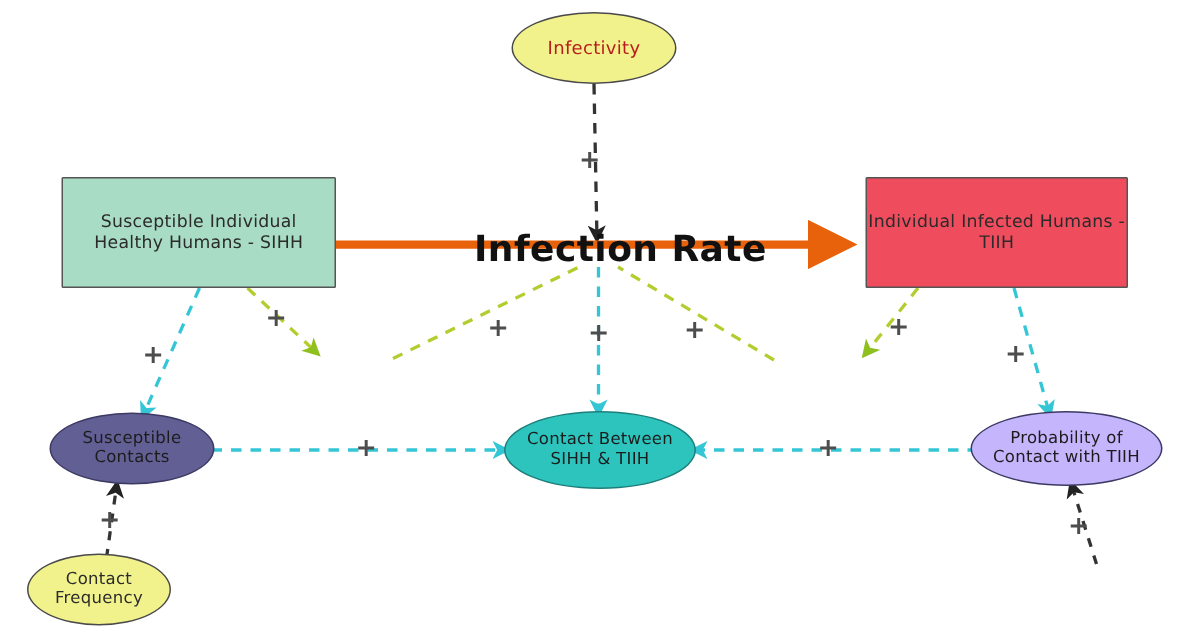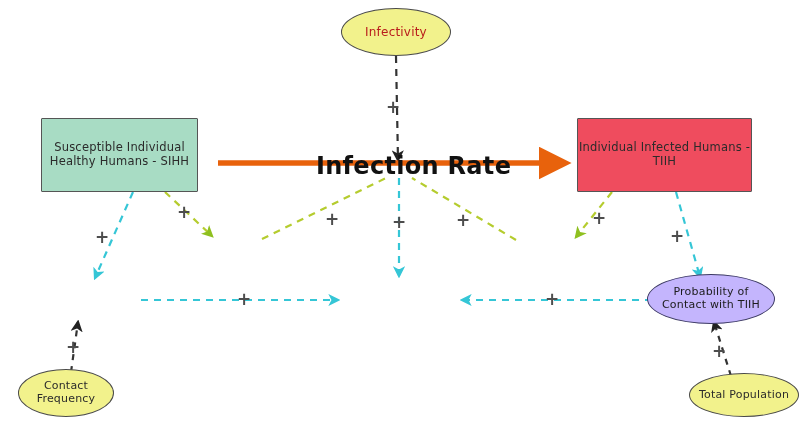--- a/index.html
+++ b/index.html
@@ -115,47 +115,52 @@
 
     <path d="M 218 163 L 560 163" fill="none" stroke="#e8620c" stroke-width="5.5" marker-end="url(#arrow-orange)"></path>
   </svg>
 
   <div id="flow-label" style="left:316px; top:152px;">Infection Rate</div>
 
   <div class="node ellipse" style="left:341px; top:8px; width:110px; height:48px; background:#f2f28c; border-color:#4a4a4a;">
     <span class="label" style="font-size:12px; color:#b91c1c;">Infectivity</span>
   </div>
 
-  <div class="node box" style="left:41px; top:118px; width:157px; height:74px; background:#a8dcc4; border-color:#555555;">
+  <div class="node box" style="left:41px; top:118px; width:183px; height:74px; background:#a8dcc4; border-color:#555555;">
     <span class="label" style="font-size:11.5px; color:#2b2b2b;">Susceptible Individual
 Healthy Humans - SIHH</span>
   </div>
 
   <div class="node box" style="left:577px; top:118px; width:175px; height:74px; background:#ef4c5e; border-color:#555555;">
     <span class="label" style="font-size:11.5px; color:#2b2b2b;">Individual Infected Humans -
 TIIH</span>
   </div>
 
 
 
+  <div class="node ellipse" style="left:33px; top:275px; width:110px; height:48px; background:#615f94; border-color:#3c3a63;">
+    <span class="label" style="font-size:11px; color:#1c1c1c;">Susceptible
+Contacts</span>
+  </div>
 
+  <div class="node ellipse" style="left:336px; top:274px; width:128px; height:52px; background:#2cc4bd; border-color:#1d7f7b;">
+    <span class="label" style="font-size:11px; color:#1c1c1c;">Contact Between
+SIHH &amp; TIIH</span>
+  </div>
 
   <div class="node ellipse" style="left:647px; top:274px; width:128px; height:50px; background:#c4b5fd; border-color:#3c3a63;">
     <span class="label" style="font-size:11px; color:#1c1c1c;">Probability of
 Contact with TIIH</span>
   </div>
 
   <div class="node ellipse" style="left:18px; top:369px; width:96px; height:48px; background:#f2f28c; border-color:#4a4a4a;">
     <span class="label" style="font-size:11px; color:#2b2b2b;">Contact
 Frequency</span>
   </div>
 
-  <div class="node ellipse" style="left:689px; top:373px; width:110px; height:44px; background:#f2f28c; border-color:#4a4a4a;">
-    <span class="label" style="font-size:11px; color:#2b2b2b;">Total Population</span>
-  </div>
 
   <span class="plus" style="left:386px; top:99px;">+</span>
   <span class="plus" style="left:95px; top:229px;">+</span>
   <span class="plus" style="left:177px; top:204px;">+</span>
   <span class="plus" style="left:325px; top:211px;">+</span>
   <span class="plus" style="left:392px; top:214px;">+</span>
   <span class="plus" style="left:456px; top:212px;">+</span>
   <span class="plus" style="left:592px; top:210px;">+</span>
   <span class="plus" style="left:670px; top:228px;">+</span>
   <span class="plus" style="left:237px; top:291px;">+</span>

